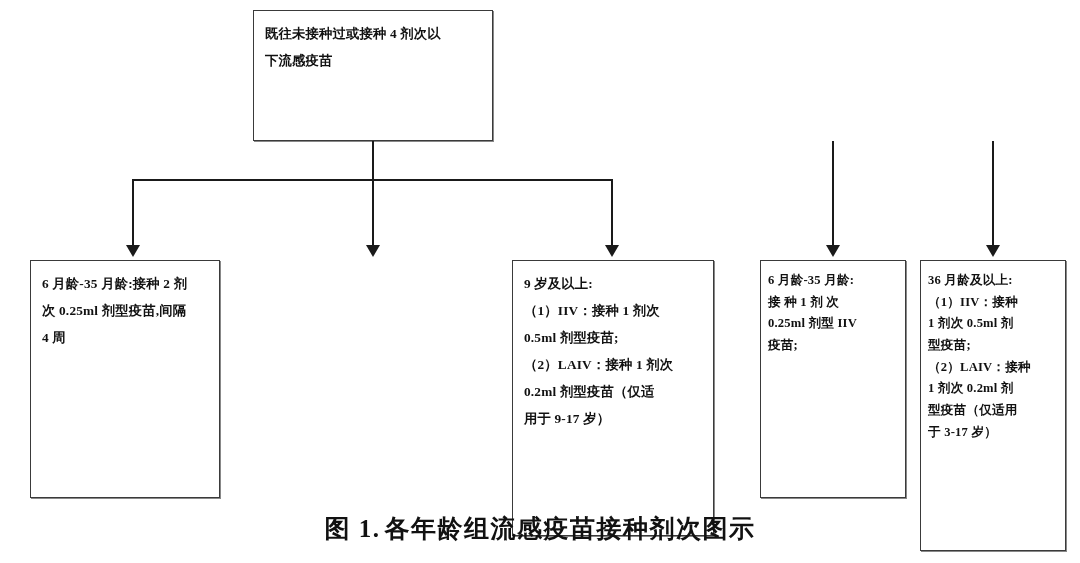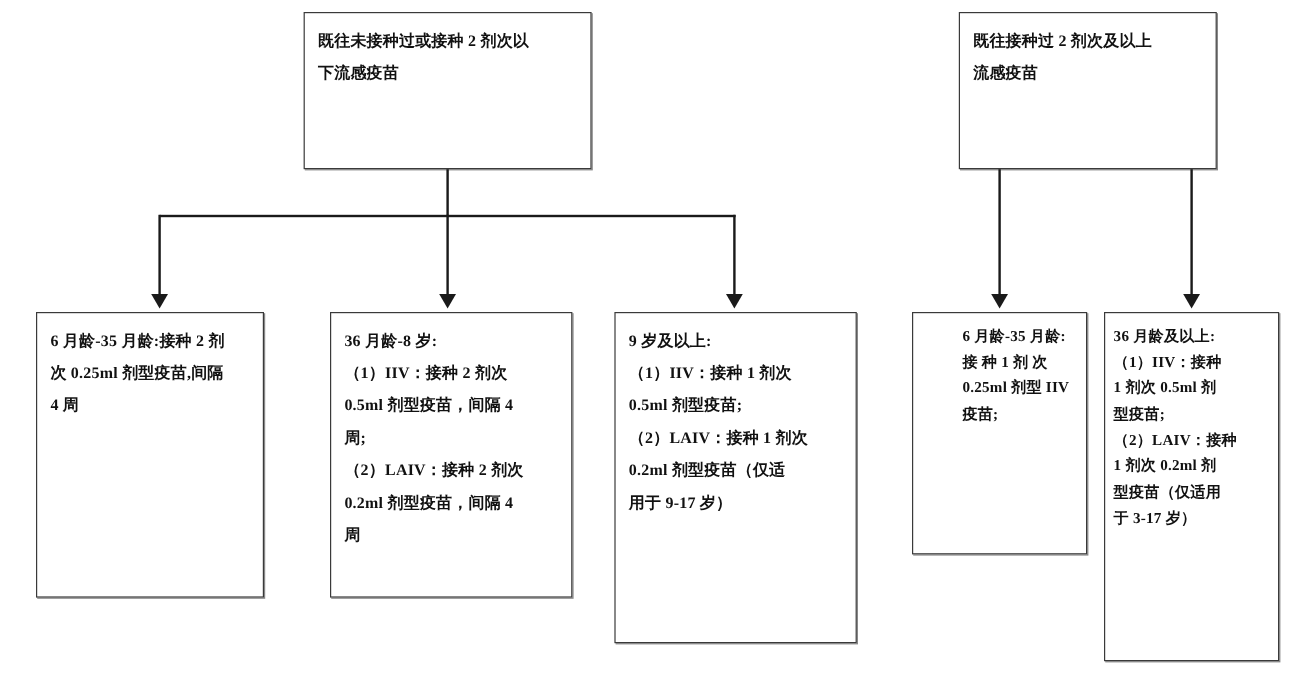--- a/index.html
+++ b/index.html
@@ -44,21 +44,21 @@
   }
 
   
   #box-prev-none  { left: 253px; top: 10px;  width: 240px; height: 131px; }
   #box-prev-two   { left: 799px; top: 10px;  width: 215px; height: 131px; }
 
   
   #box-age-6-35   { left: 30px;  top: 260px; width: 190px; height: 238px; }
   #box-age-36-8   { left: 275px; top: 260px; width: 202px; height: 238px; }
   #box-age-9-up   { left: 512px; top: 260px; width: 202px; height: 276px; }
-  #box-r-age-6-35 { left: 760px; top: 260px; width: 146px; height: 202px; padding-left: 34px; }
+  #box-r-age-6-35 { left: 760px; top: 260px; width: 146px; height: 238px; }
   #box-r-age-36up { left: 920px; top: 260px; width: 146px; height: 291px; }
 
   
   .line-v, .line-h {
     position: absolute;
     background: #1a1a1a;
   }
   .line-v { width: 2px; }
   .line-h { height: 2px; }
 
@@ -101,62 +101,49 @@
     font-family: "Liberation Serif", "DejaVu Serif", serif;
   }
   #caption .fig-num { margin-right: 4px; }
 </style>
 </head>
 <body>
 
 <div id="page">
 
   <div class="box" id="box-prev-none">
-    <span class="txt">既往未接种过或接种 2 剂次以
+    <span class="txt">既往未接种过或接种 4 剂次以
 下流感疫苗</span>
   </div>
 
   <div class="line-v" id="stem-left"></div>
   <div class="line-h" id="bus-left"></div>
   <div class="line-v" id="drop-left-1"></div>
   <div class="line-v" id="drop-left-2"></div>
   <div class="line-v" id="drop-left-3"></div>
   <div class="arrow-head" id="ah-left-1"></div>
   <div class="arrow-head" id="ah-left-2"></div>
   <div class="arrow-head" id="ah-left-3"></div>
 
   <div class="box" id="box-age-6-35">
     <span class="txt">6 月龄-35 月龄:接种 2 剂
 次 0.25ml 剂型疫苗,间隔
 4 周</span>
   </div>
 
-  <div class="box" id="box-age-36-8">
-    <span class="txt">36 月龄-8 岁:
- （1）IIV：接种 2 剂次
-0.5ml 剂型疫苗，间隔 4
-周;
- （2）LAIV：接种 2 剂次
-0.2ml 剂型疫苗，间隔 4
-周</span>
-  </div>
 
   <div class="box" id="box-age-9-up">
     <span class="txt">9 岁及以上:
  （1）IIV：接种 1 剂次
 0.5ml 剂型疫苗;
  （2）LAIV：接种 1 剂次
 0.2ml 剂型疫苗（仅适
 用于 9-17 岁）</span>
   </div>
 
-  <div class="box" id="box-prev-two">
-    <span class="txt">既往接种过 2 剂次及以上
-流感疫苗</span>
-  </div>
 
   <div class="line-v" id="drop-right-1"></div>
   <div class="line-v" id="drop-right-2"></div>
   <div class="arrow-head" id="ah-right-1"></div>
   <div class="arrow-head" id="ah-right-2"></div>
 
   <div class="box narrow" id="box-r-age-6-35">
     <span class="txt">6 月龄-35 月龄:
 接 种 1 剂 次
 0.25ml 剂型 IIV
@@ -167,14 +154,17 @@
     <span class="txt">36 月龄及以上:
  （1）IIV：接种
 1 剂次 0.5ml 剂
 型疫苗;
  （2）LAIV：接种
 1 剂次 0.2ml 剂
 型疫苗（仅适用
 于 3-17 岁）</span>
   </div>
 
+  <div id="caption">
+    <span class="fig-num">图 1.</span><span>各年龄组流感疫苗接种剂次图示</span>
+  </div>
 
 </div>
 
 </body></html>

